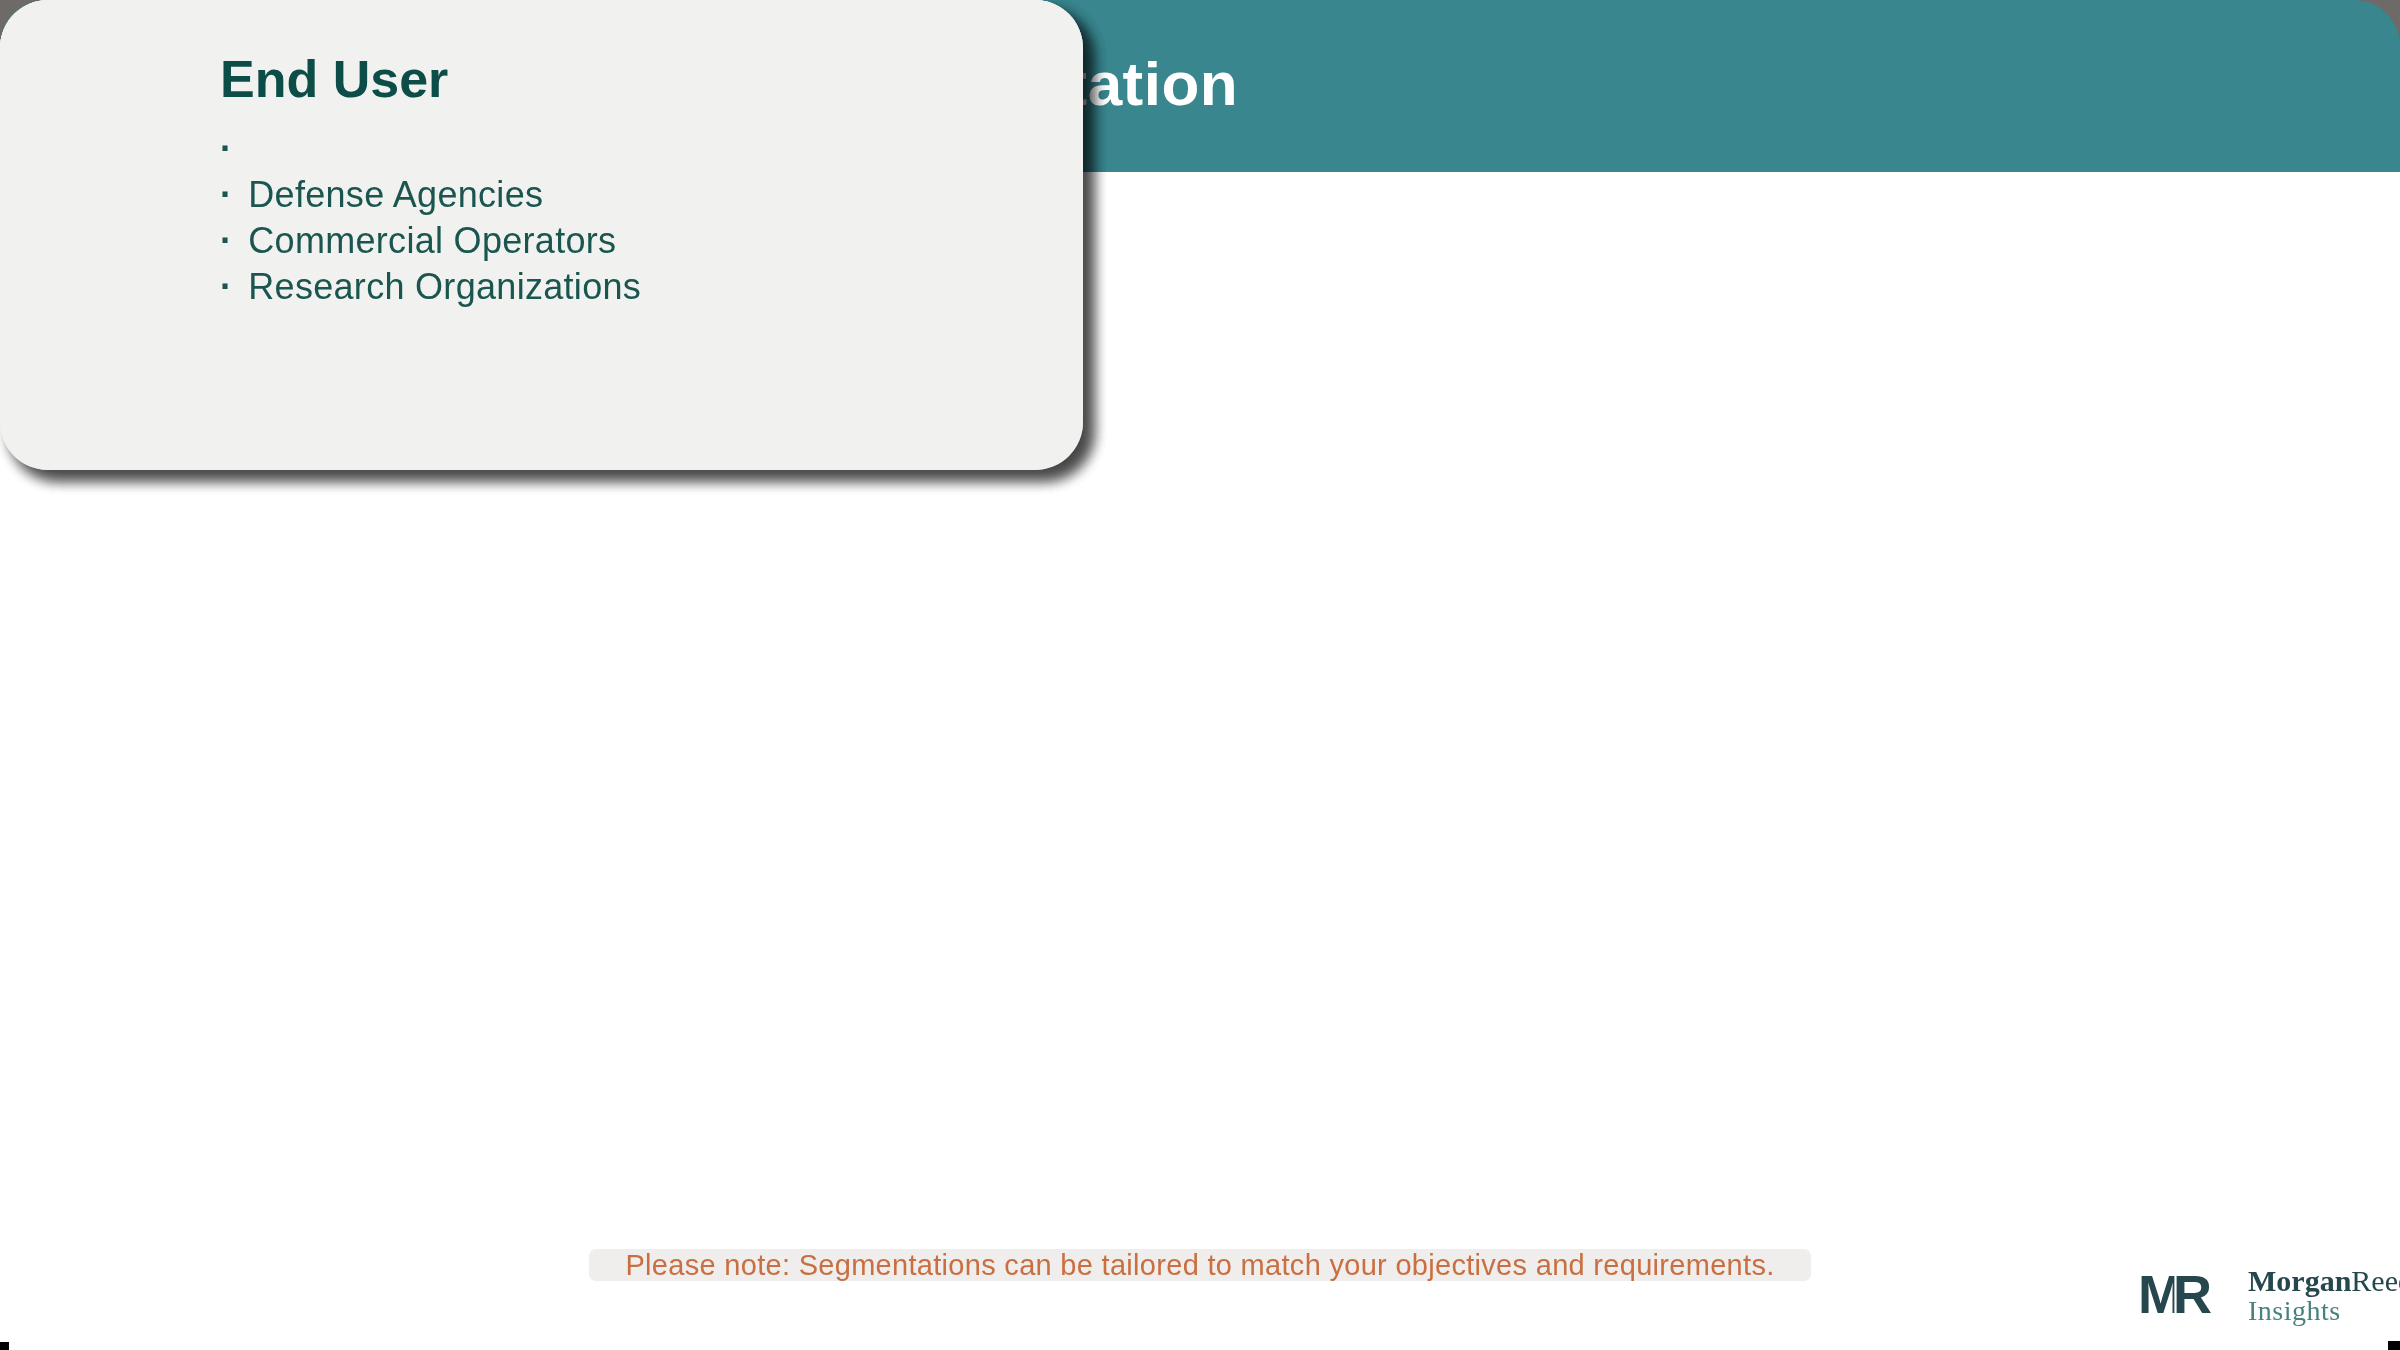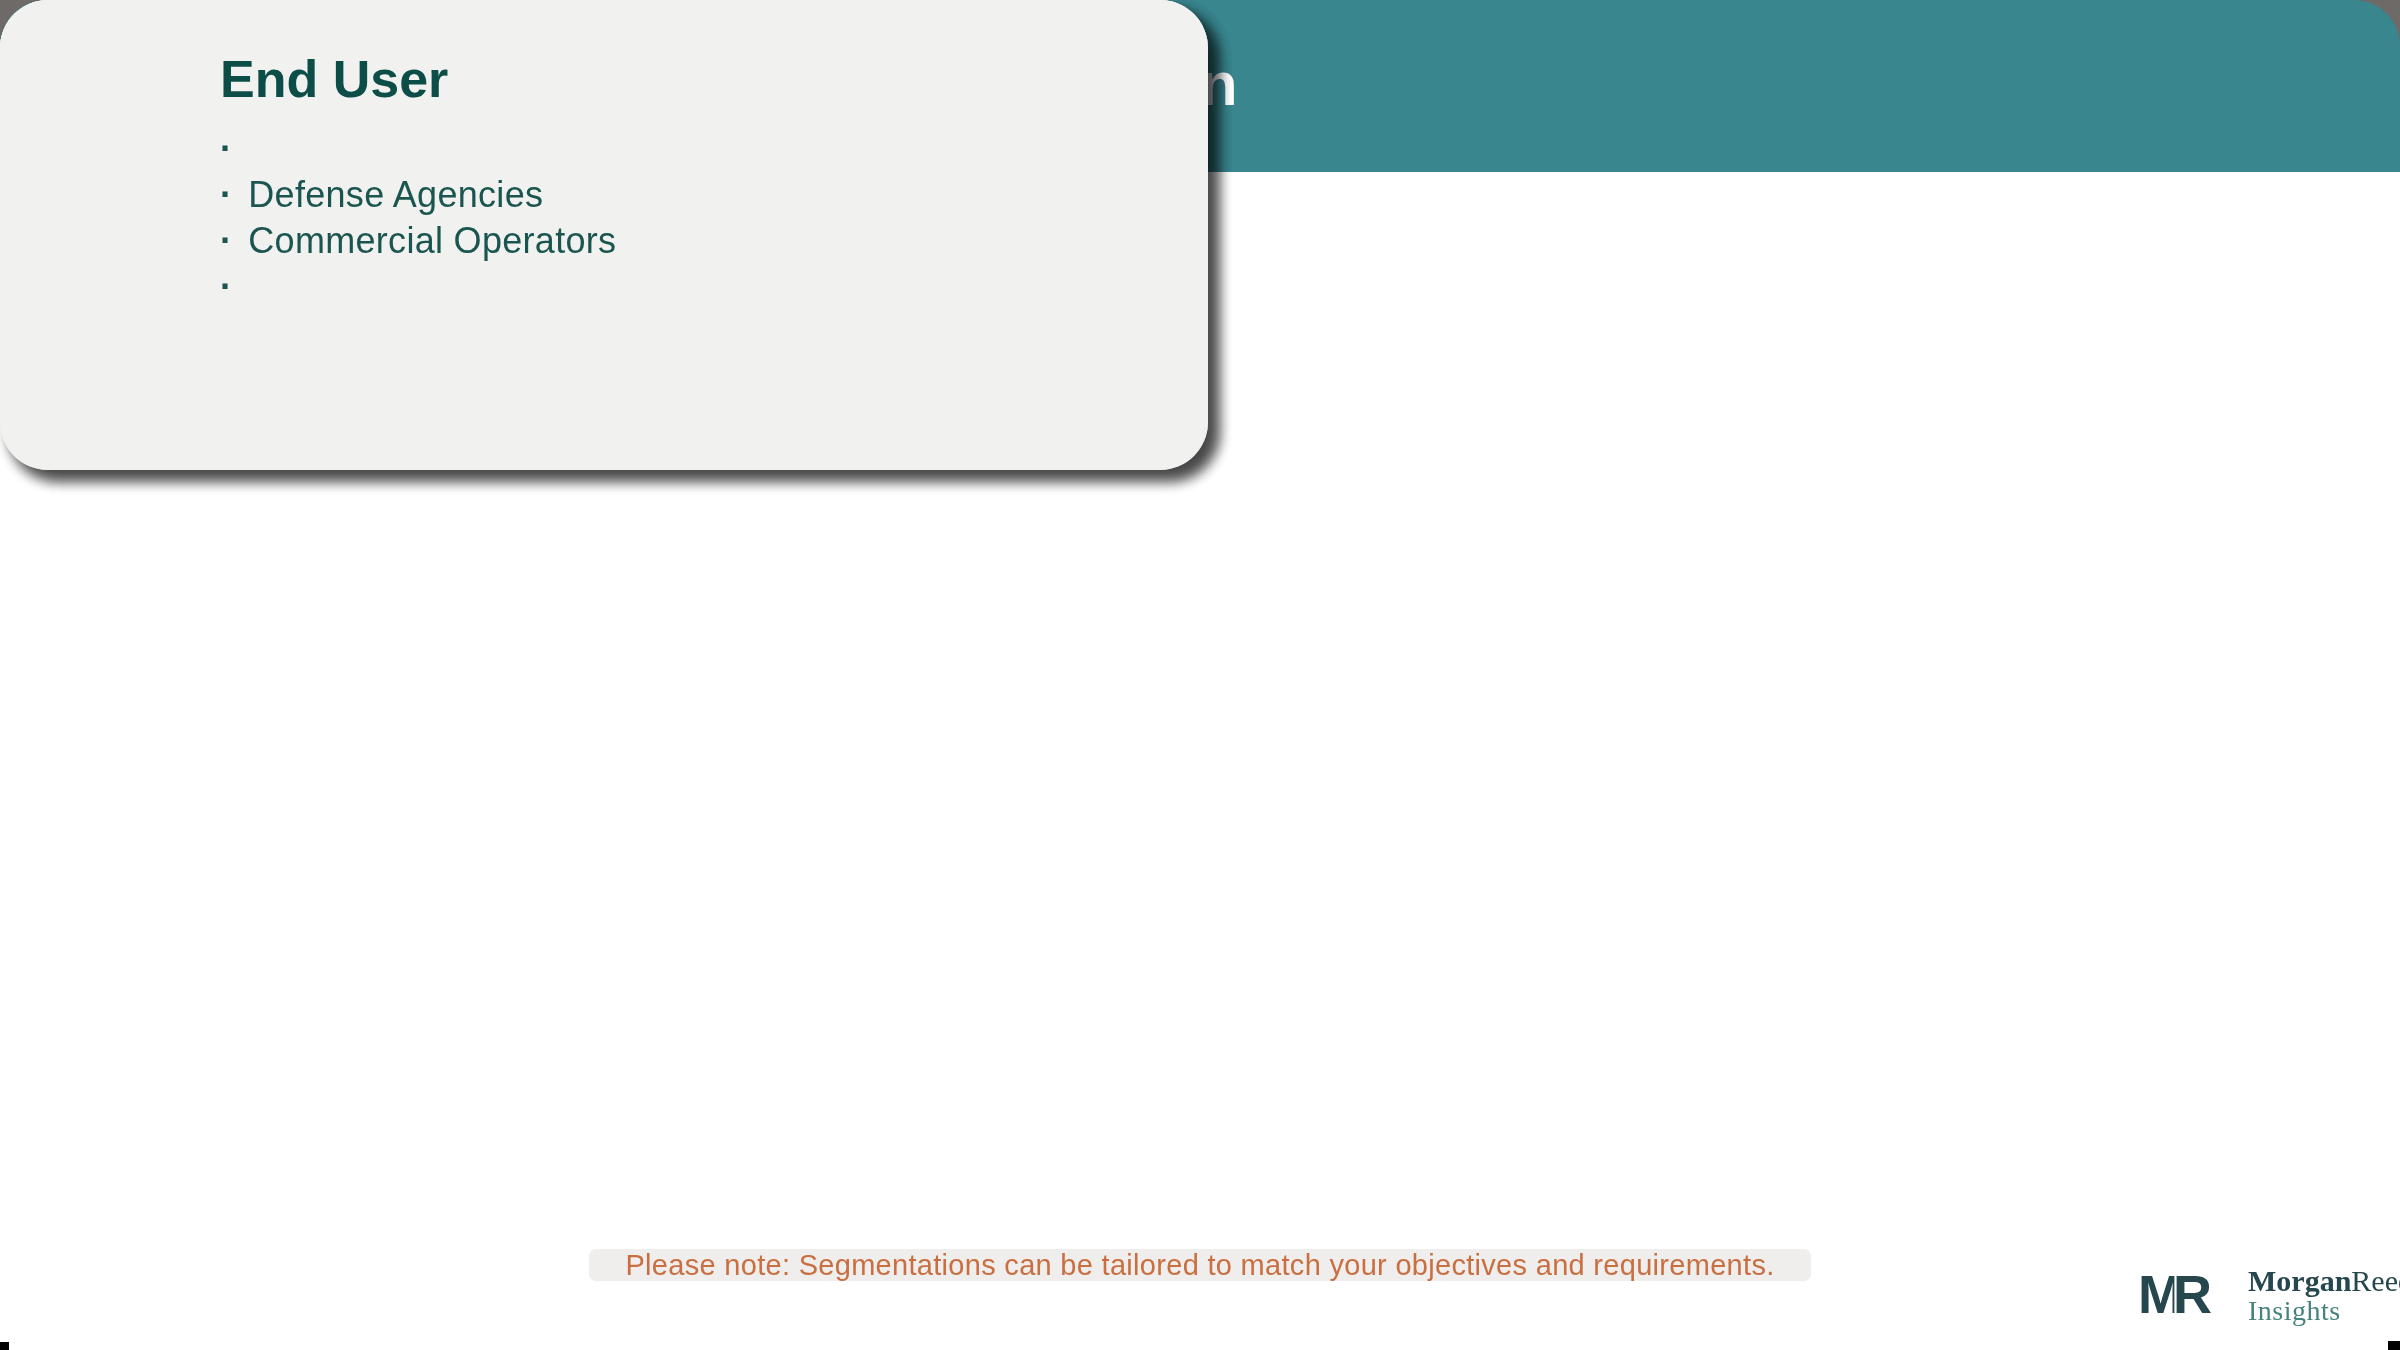--- a/index.html
+++ b/index.html
@@ -38,21 +38,21 @@
   .banner h1 {
     margin: 0 0 6px 132px;
     font-size: 62px;
     font-weight: 700;
     color: #ffffff;
     letter-spacing: 0.5px;
   }
 
   .card {
     position: absolute;
-    width: 1208px;
+    width: 1083px;
     height: 470px;
     background: #f1f1f0;
     border-radius: 48px;
     box-shadow: 10px 10px 14px rgba(0,0,0,0.28);
     box-sizing: border-box;
     padding: 48px 40px 0 84px;
   }
   .card.tl { left: 62;   top: 240; }
   .card.tr { left: 1210; top: 240; padding-left: 220px; }
   .card.bl { left: 62;   top: 750; }
@@ -229,20 +229,21 @@
       <li>
           <span class="bullet">·</span>
           <span>Defense Agencies</span>
         </li>
       <li>
           <span class="bullet">·</span>
           <span>Commercial Operators</span>
         </li>
       <li>
           <span class="bullet">·</span>
+          <span>Research Organizations</span>
         </li>
     </ul>
   </section>
 
   <div class="note">
     <span>Please note: Segmentations can be tailored to match your objectives and requirements.</span>
   </div>
 
 
   <div class="logo">

